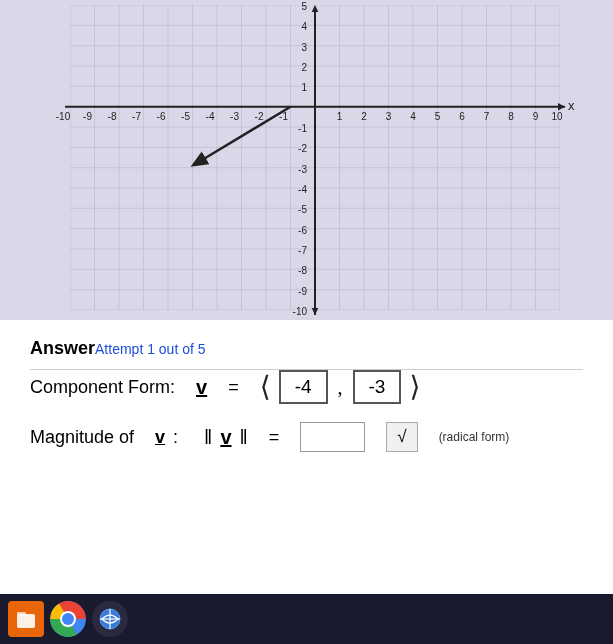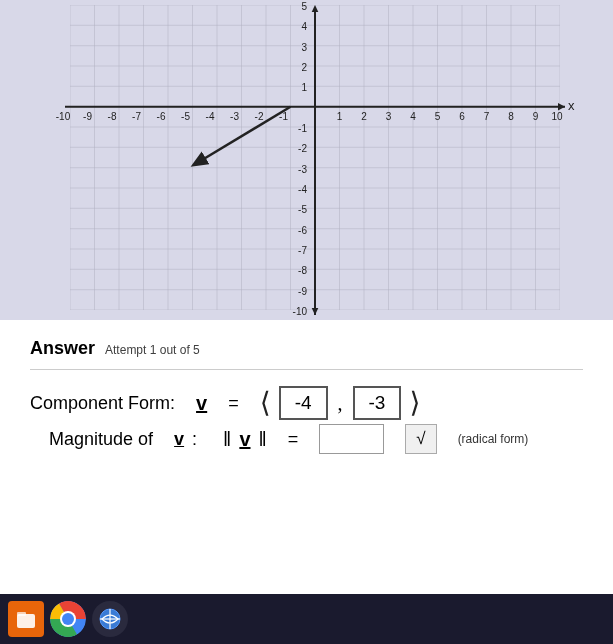--- a/index.html
+++ b/index.html
@@ -23,43 +23,41 @@
 
     
     .answer-section {
       padding: 18px 30px 10px 30px;
       background: #fff;
     }
 
     .answer-header {
       display: flex;
       align-items: baseline;
-      gap: 10px;
-      margin-bottom: 16px;
       border-bottom: 1px solid #ccc;
       padding-bottom: 10px;
     }
 
     .answer-label {
       font-weight: bold;
       font-size: 18px;
       font-family: Arial, sans-serif;
     }
 
     .attempt-text {
-      font-size: 12px;
-      color: #404040;
+      font-size: 14px;
+      color: #1d4ed8;
       font-family: Arial, sans-serif;
     }
 
     .component-form-row {
       display: flex;
       align-items: center;
       gap: 8px;
-      margin-bottom: 4px;
+      margin-bottom: 18px;
       font-size: 20px;
     }
 
     .component-label {
       font-family: Arial, sans-serif;
       font-size: 18px;
       font-weight: normal;
     }
 
     .angle-bracket {
@@ -81,21 +79,20 @@
     .comma {
       font-size: 20px;
       margin: 0 2px;
     }
 
     .magnitude-row {
       display: flex;
       align-items: center;
       gap: 8px;
       font-size: 20px;
-      margin-left: 19px;
     }
 
     .magnitude-label {
       font-family: Arial, sans-serif;
       font-size: 18px;
     }
 
     .norm-notation {
       font-size: 20px;
       font-family: Arial, sans-serif;

